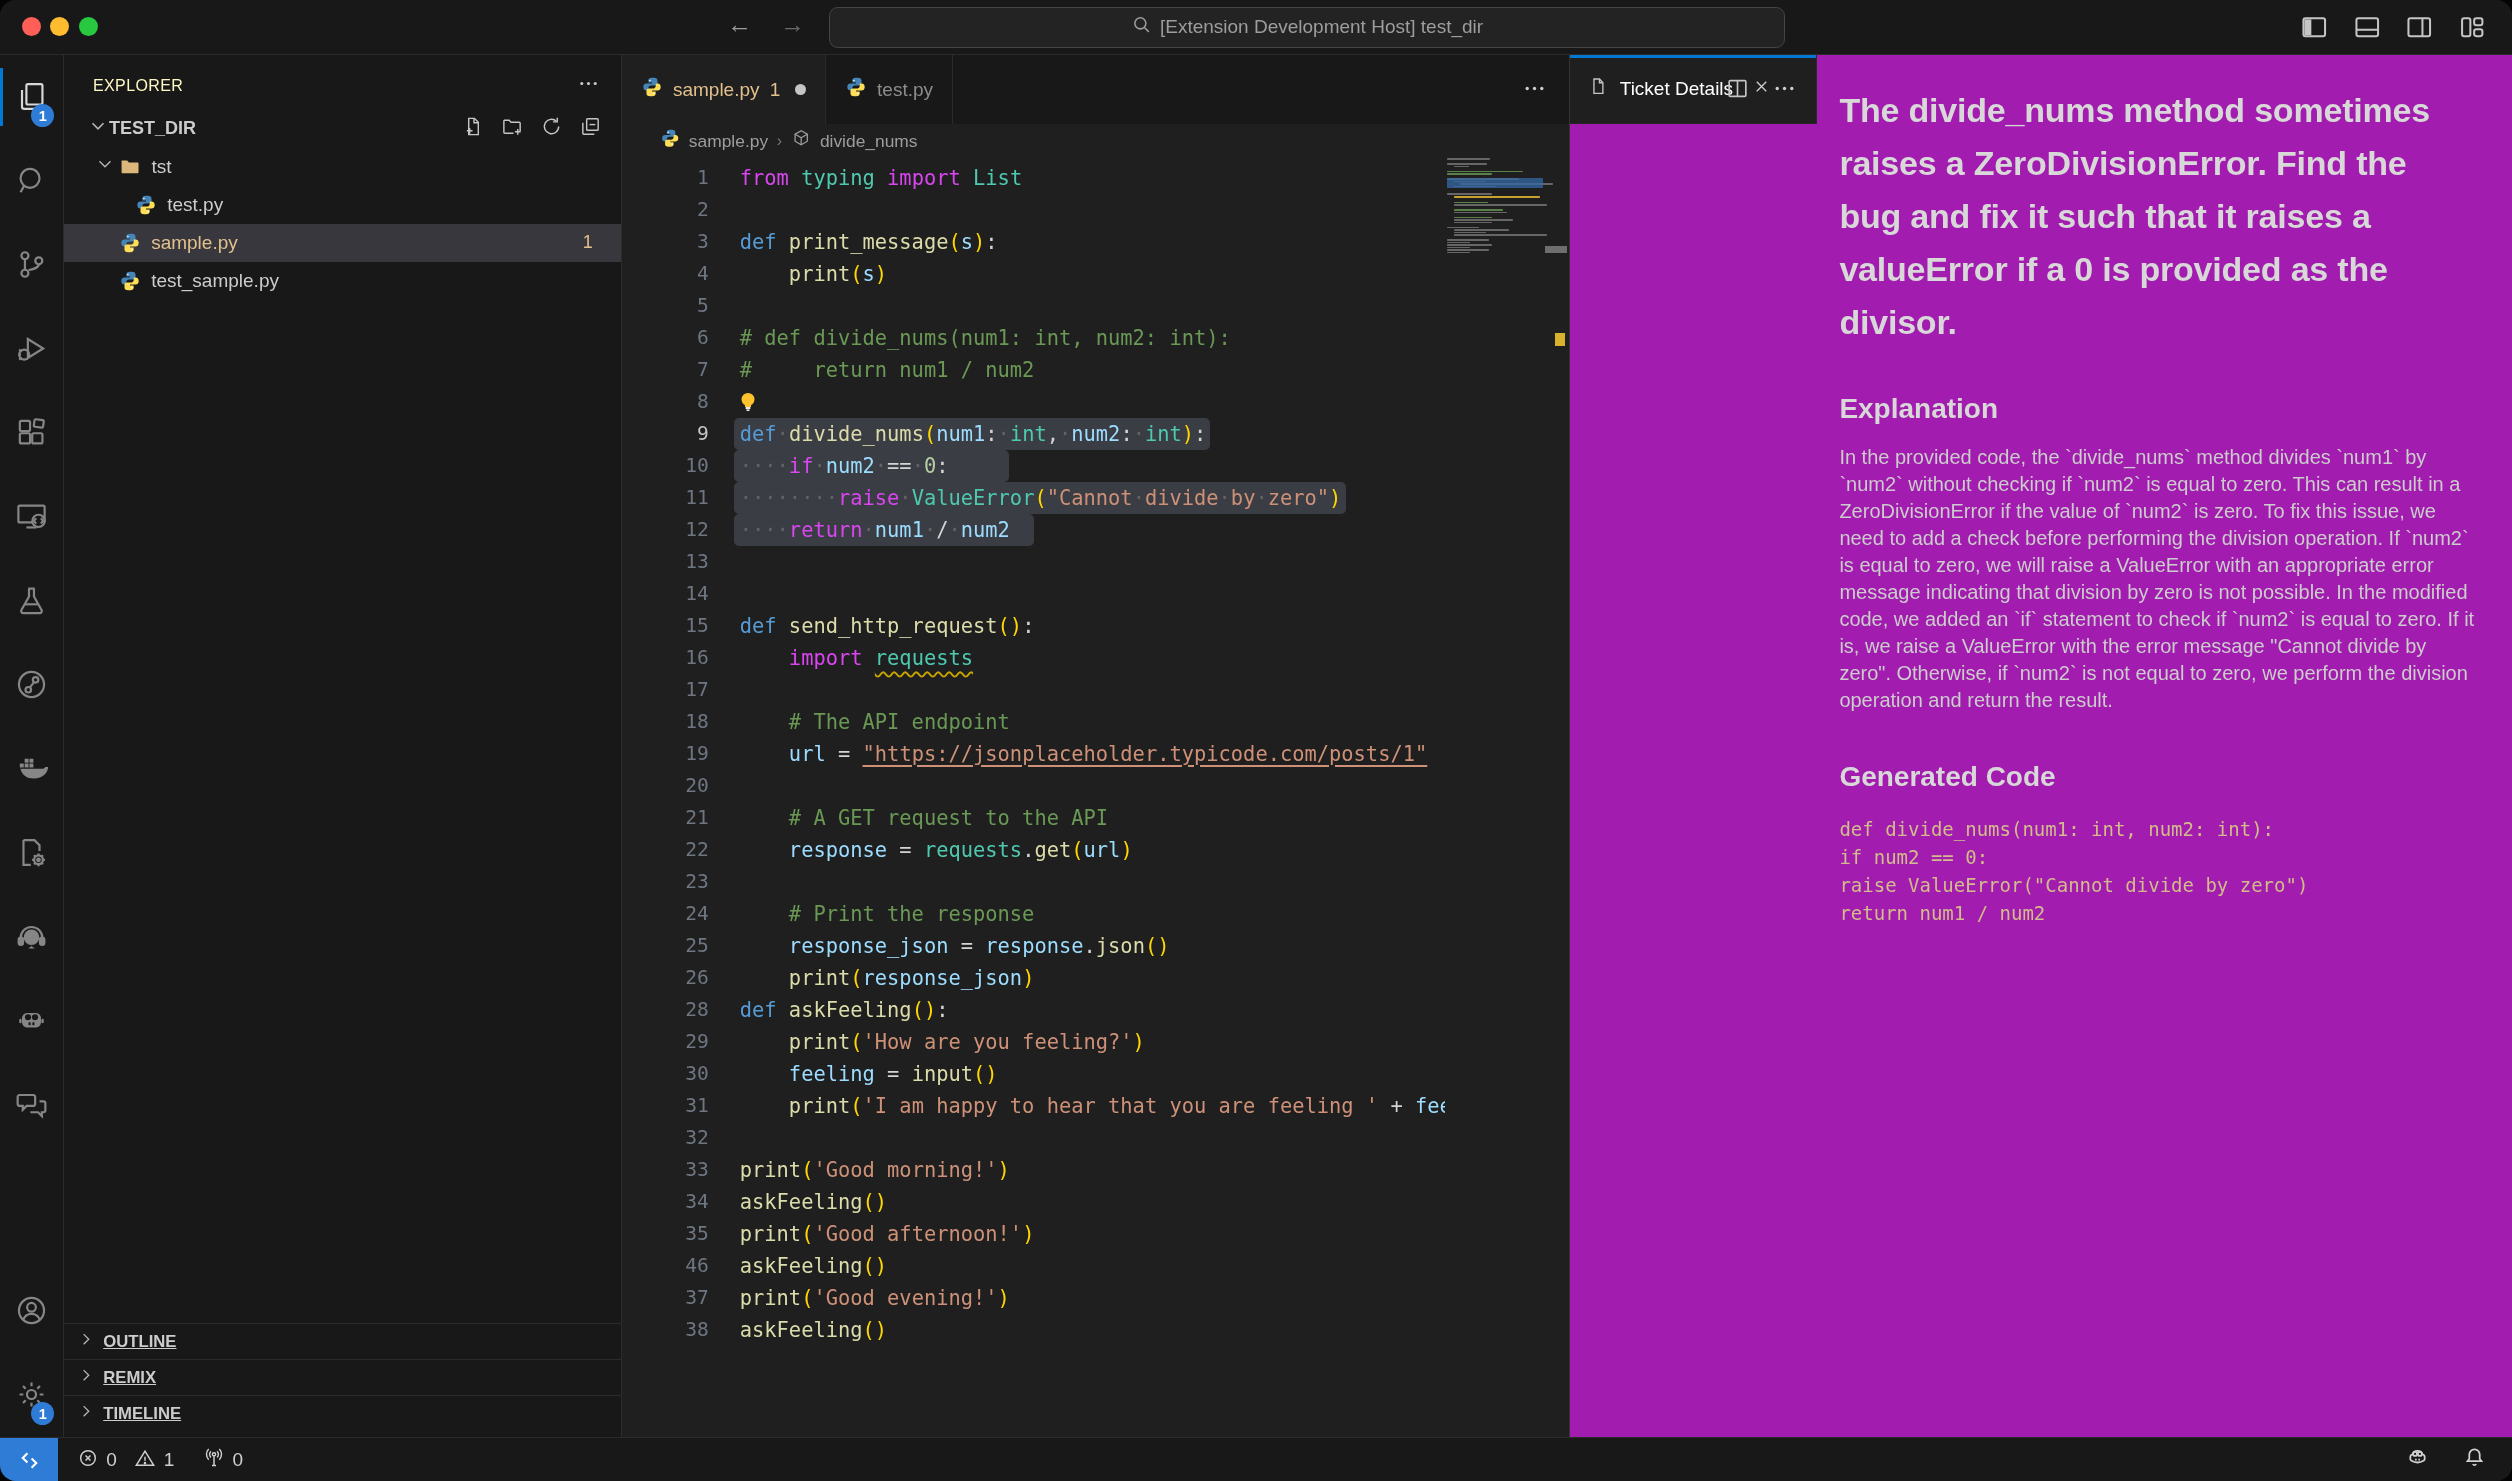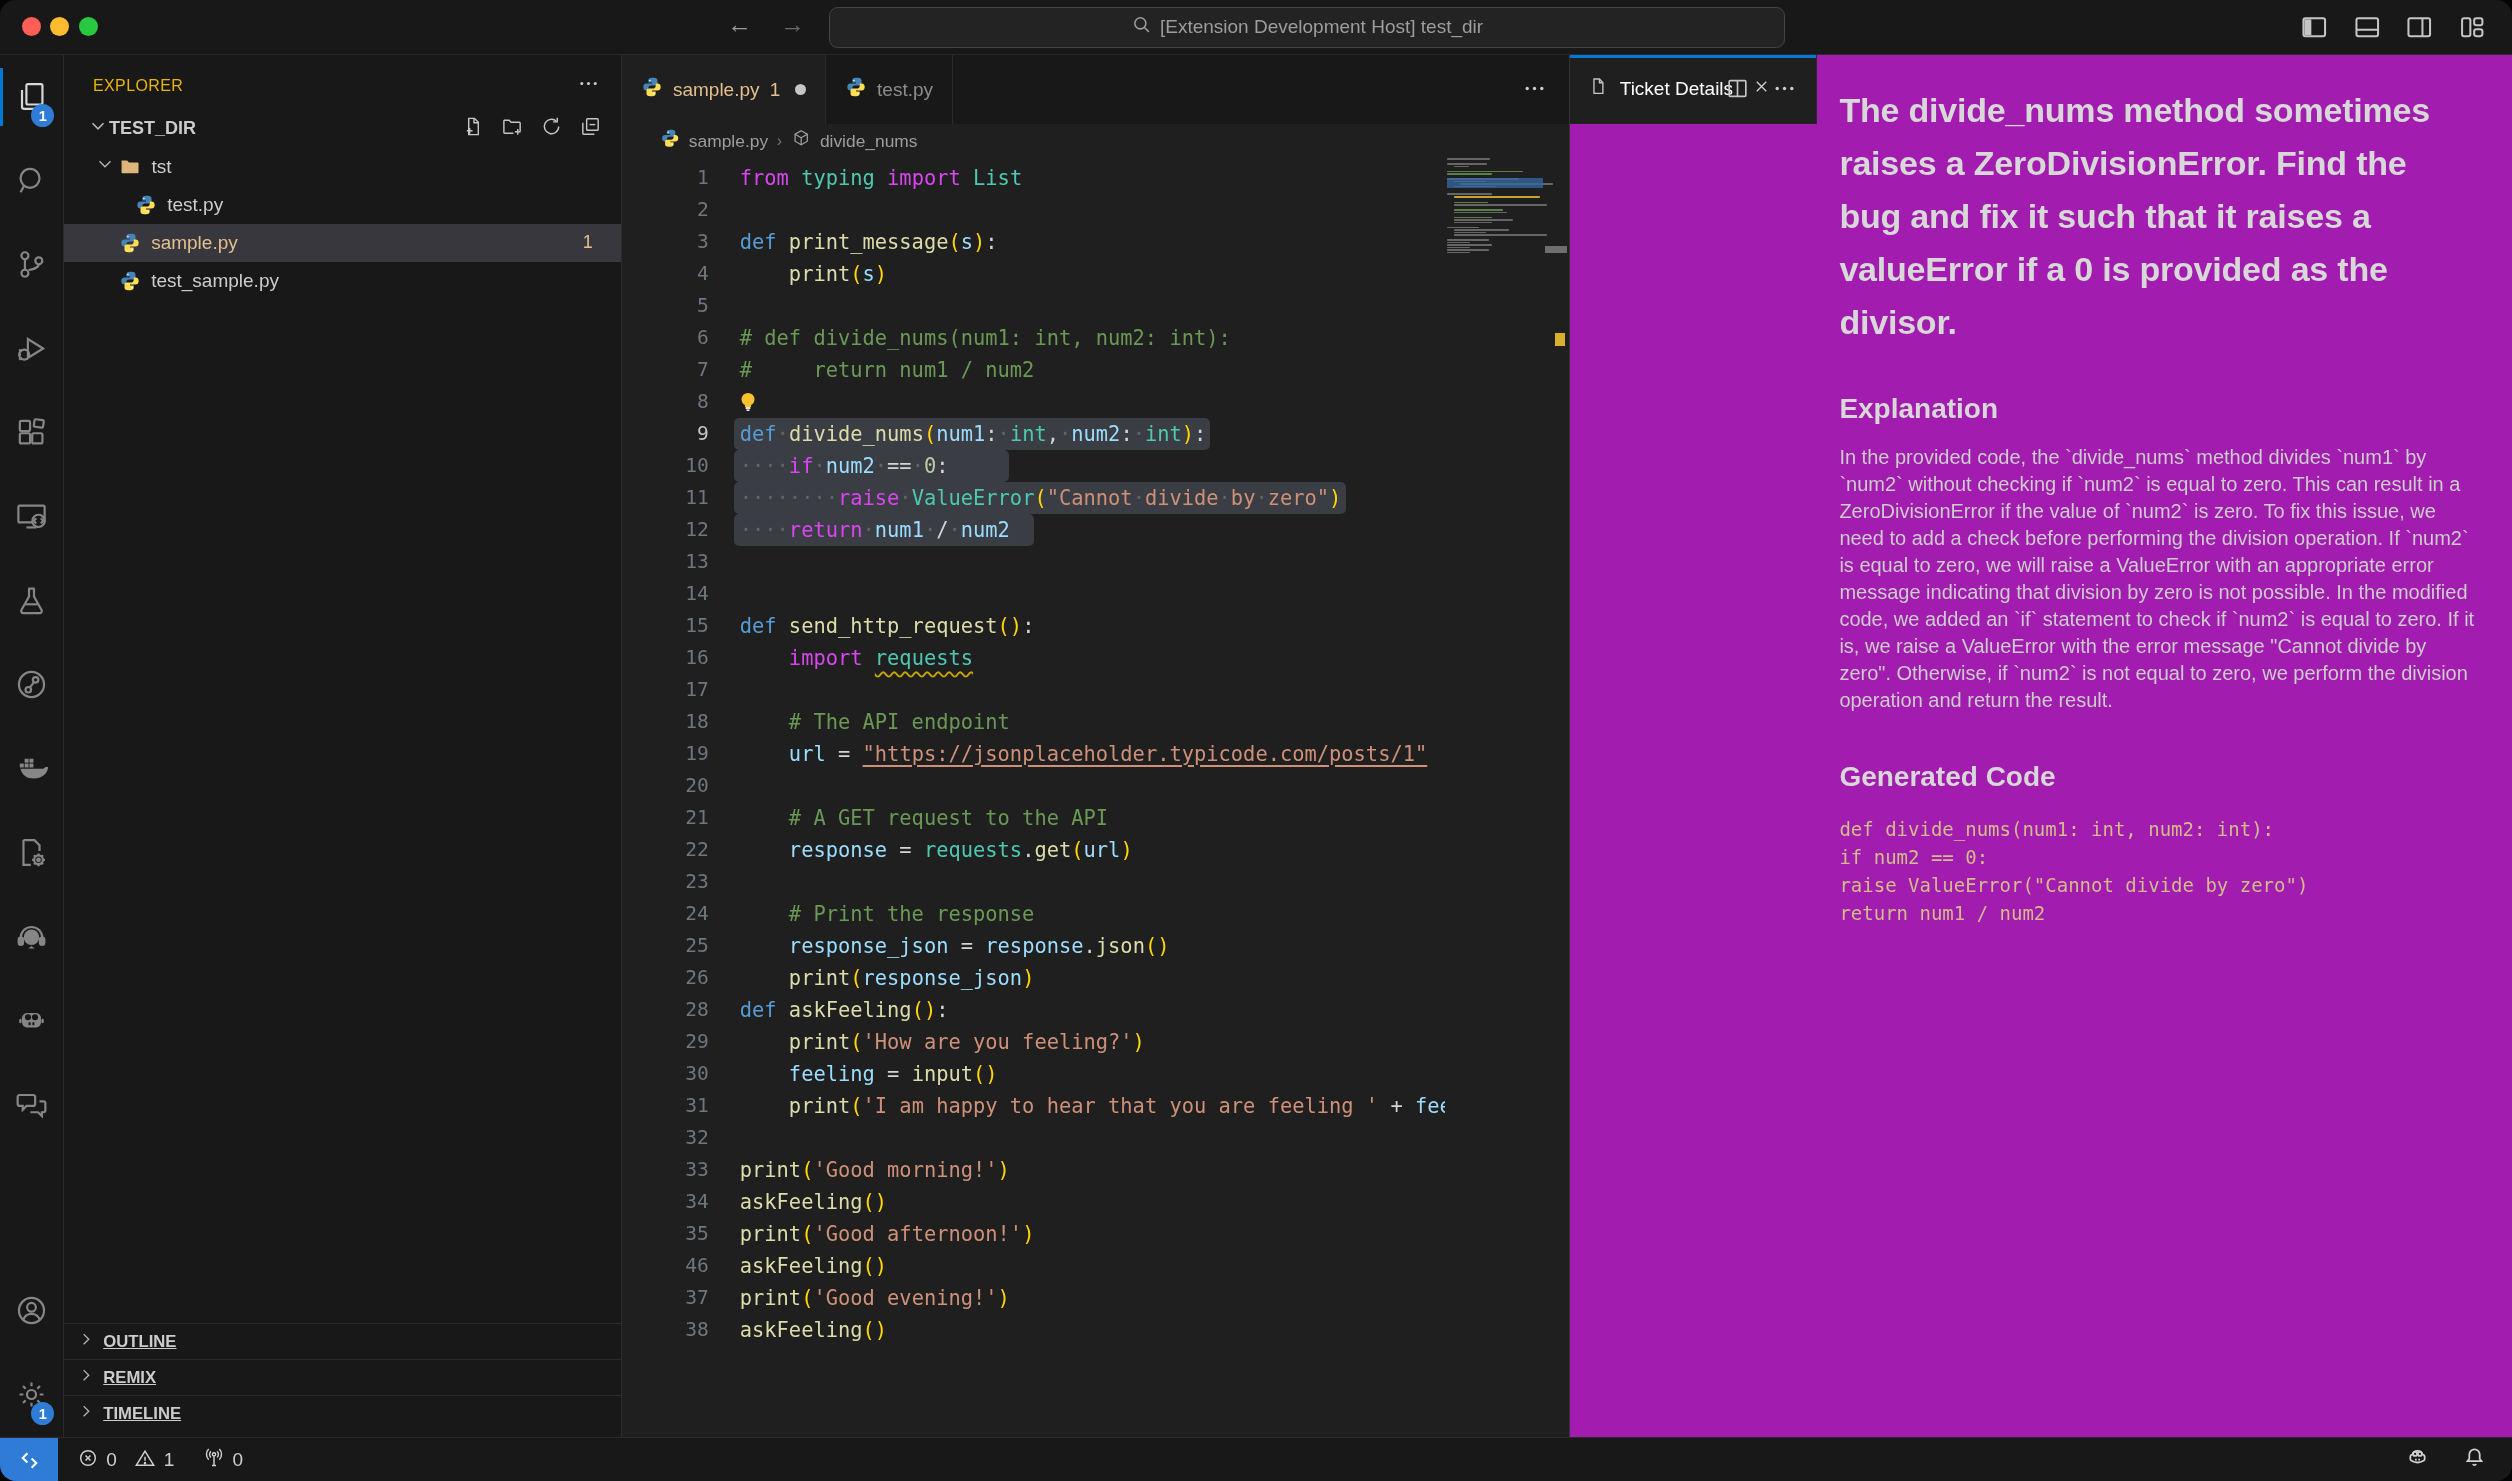--- a/index.html
+++ b/index.html
@@ -26,21 +26,21 @@
   .activitybar { width:64px; background:#181818; border-right:0.7px solid #2b2b2b; display:flex; flex-direction:column; }
   .ab-item { position:relative; height:84px; display:flex; align-items:center; justify-content:center; color:#868686; }
   .ab-item.active { color:#d7d7d7; }
   .ab-item.active::before { content:""; position:absolute; left:0; top:13px; bottom:13px; width:2.9px; background:#0078d4; }
   .ab-item svg { width:35px; height:35px; }
   .ab-badge { position:absolute; right:8.7px; bottom:11.6px; min-width:23px; height:23px; border-radius:13px; background:#2f7cd6; color:#fff; font-size:14.5px; display:flex; align-items:center; justify-content:center; font-weight:bold; }
   .ab-spacer { flex:1; }
 
   
   .sidebar { position:relative; width:558px; background:#181818; border-right:0.7px solid #2b2b2b; font-size:19px; }
-  .side-header { display:flex; align-items:center; padding:17.4px 20.4px 10.2px 29px; color:#eab308; font-size:16px; letter-spacing:0.4px; }
+  .side-header { display:flex; align-items:center; padding:17.4px 20.4px 10.2px 29px; color:#fef9c3; font-size:16px; letter-spacing:0.4px; }
   .side-header .more { margin-left:auto; color:#cccccc; }
   .more svg{ width:23px; height:23px; }
   .root-row { display:flex; align-items:center; height:38px; padding-left:23px; font-weight:bold; color:#cccccc; font-size:18px; }
   .root-actions { margin-left:auto; display:flex; gap:16px; padding-right:19px; }
   .root-actions svg { width:23px; height:23px; }
   .chev svg { width:22px; height:22px; }
   .tree-row { position:relative; display:flex; align-items:center; height:38px; color:#cccccc;text-align:right; }
   .tree-row.selected { background:#37373d; }
   .tree-row .ticon { width:22px; height:22px; margin-right:10.2px; flex:0 0 auto; }
   .tree-row .ticon svg { width:22px; height:22px; }

